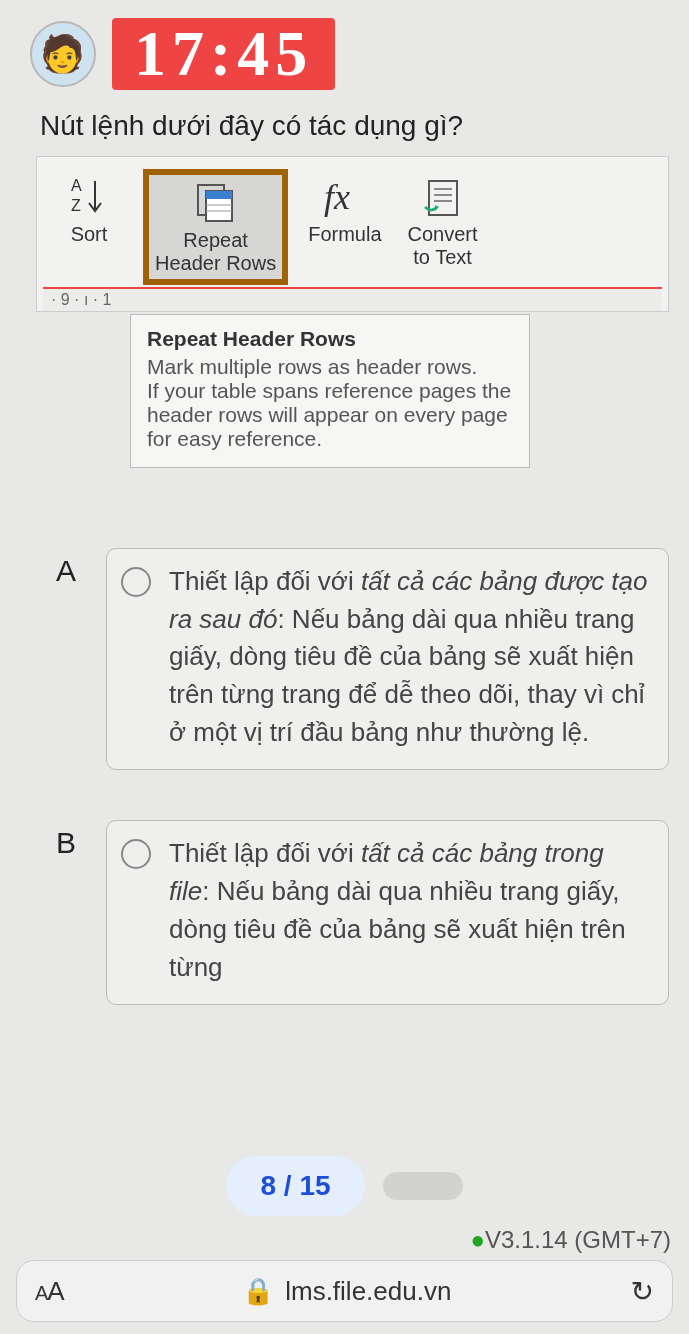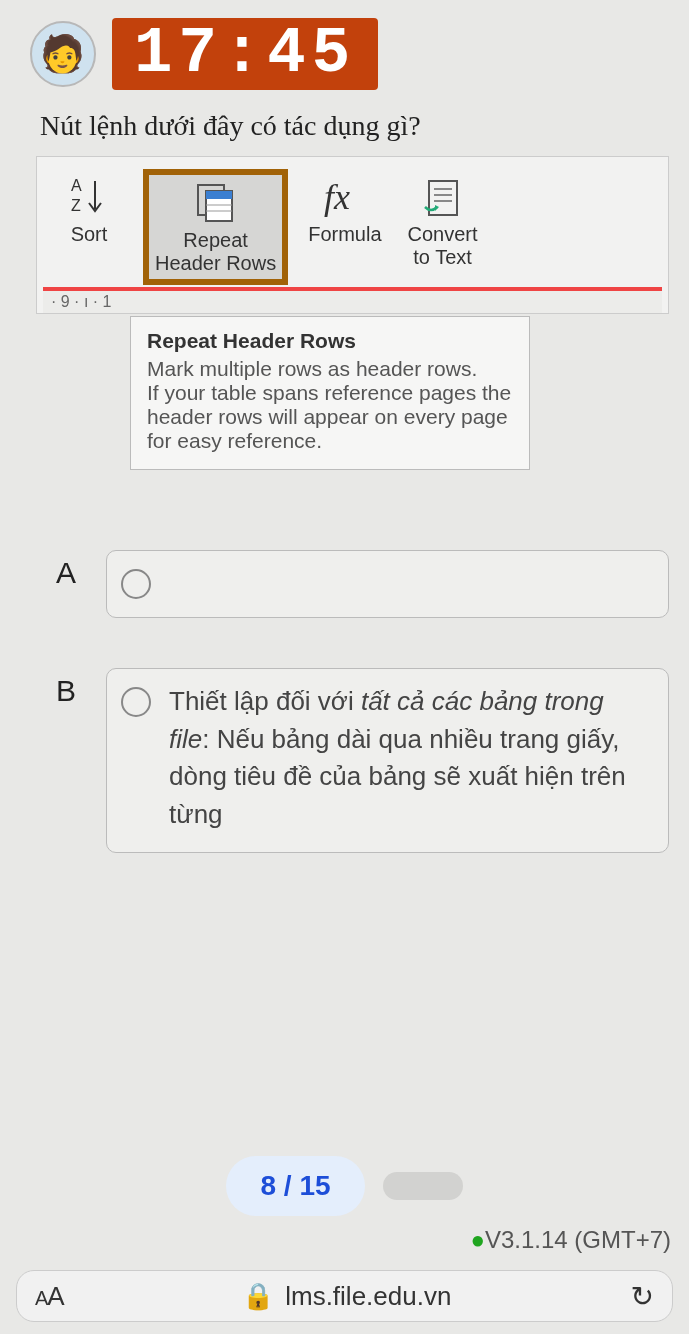--- a/index.html
+++ b/index.html
@@ -23,35 +23,34 @@
     height: 66px;
     border-radius: 50%;
     background: #cfe2ef;
     display: flex;
     align-items: center;
     justify-content: center;
     font-size: 36px;
     border: 2px solid #b8b8b8;
   }
   .clock {
-    background: #c2410c;
+    background: #ef4444;
     color: #fff;
-    font-family: Liberation Mono, monospace;
+    font-family: Liberation Serif, serif;
     font-weight: bold;
     font-size: 64px;
     letter-spacing: 6px;
     padding: 4px 22px;
     border-radius: 4px;
     line-height: 1;
   }
   .question {
     padding: 10px 30px 8px 40px;
     font-size: 28px;
     color: #222;
-    font-family: Liberation Serif, serif;
   }
   .ribbon-wrap {
     margin: 6px 20px 0 36px;
     background: #f2f2f1;
     border: 1px solid #ccc;
     padding: 6px 6px 0 6px;
   }
   .ribbon-items {
     display: flex;
     align-items: flex-start;
@@ -83,21 +82,21 @@
     text-align: center;
     font-size: 20px;
     color: #444;
     padding: 2px 0 4px 0;
   }
   .ruler {
     background: #ececea;
     font-size: 16px;
     color: #666;
     padding: 2px 8px;
-    border-top: 4px solid #ef4444;
+    border-top: 2px solid #ef4444;
   }
   .tooltip {
     margin: 2px 30px 0 130px;
     background: #f6f6f5;
     border: 1px solid #bbb;
     padding: 12px 16px 16px 16px;
     font-size: 21px;
     color: #555;
     max-width: 400px;
   }
@@ -161,21 +160,21 @@
     right: 18px;
     font-size: 24px;
     color: #555;
   }
   .version .dot { color: #1fa51f; }
   .browser-bar {
     position: absolute;
     bottom: 12px;
     left: 16px;
     right: 16px;
-    height: 52px;
+    height: 62px;
     background: #f1f1f1;
     border: 1px solid #ccc;
     border-radius: 18px;
     display: flex;
     align-items: center;
     padding: 0 18px;
     gap: 20px;
   }
   .aa { font-size: 26px; color: #333; letter-spacing: -1px; }
   .aa .small { font-size: 20px; }
@@ -256,20 +255,23 @@
   <div class="tt-title">Repeat Header Rows</div>
   <div class="tt-line1">Mark multiple rows as header rows.</div>
   <div>If your table spans reference pages the header rows will appear on every page for easy reference.</div>
 </div>
 
 <div class="answers">
   <div class="answer-row">
     <div class="answer-letter">A</div>
     <div class="answer-box">
       <div class="radio"></div>
+      <div class="answer-text">
+        <span>Thiết lập đối với </span><span class="em">tất cả các bảng được tạo ra sau đó</span><span>: Nếu bảng dài qua nhiều trang giấy, dòng tiêu đề của bảng sẽ xuất hiện trên từng trang để dễ theo dõi, thay vì chỉ ở một vị trí đầu bảng như thường lệ.</span>
+      </div>
     </div>
   </div>
   <div class="answer-row">
     <div class="answer-letter">B</div>
     <div class="answer-box">
       <div class="radio"></div>
       <div class="answer-text">
         <span>Thiết lập đối với </span><span class="em">tất cả các bảng trong file</span><span>: Nếu bảng dài qua nhiều trang giấy, dòng tiêu đề của bảng sẽ xuất hiện trên từng</span>
       </div>
     </div>

